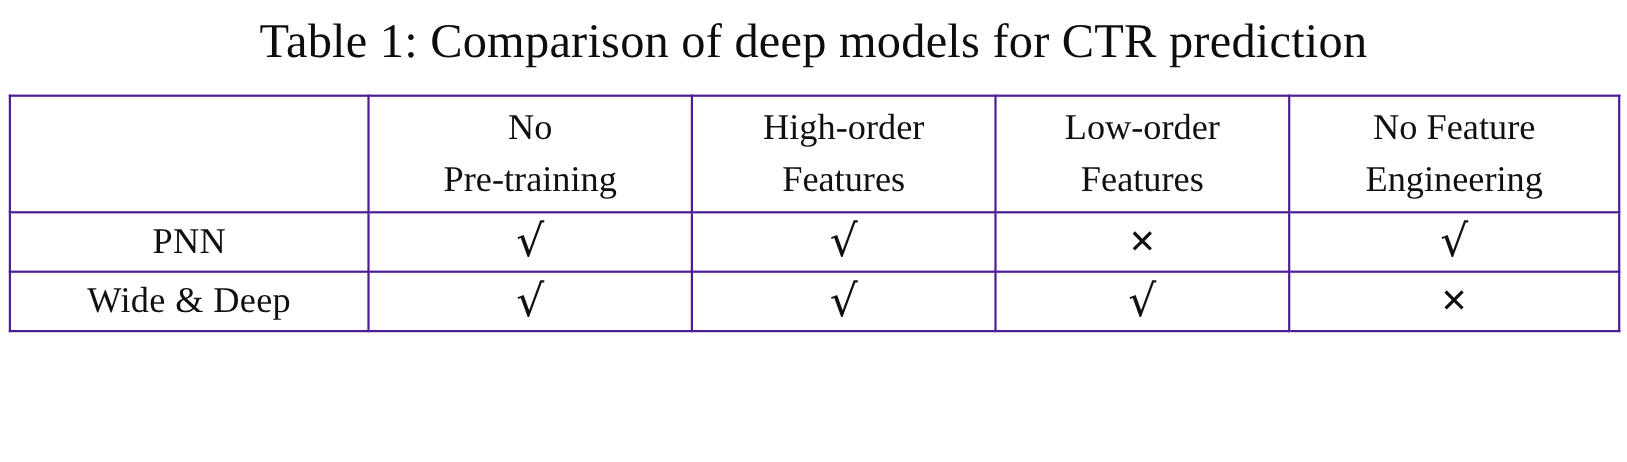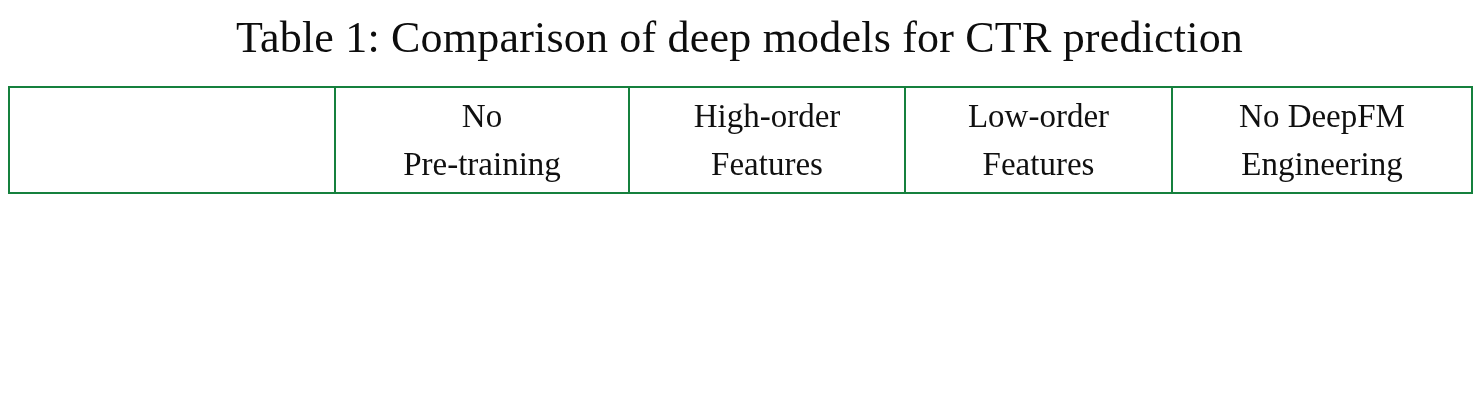--- a/index.html
+++ b/index.html
@@ -40,21 +40,21 @@
     top: 86px;
     width: 1455px;
   }
   table.cmp {
     border-collapse: collapse;
     table-layout: fixed;
     width: 1453px;
     background: #ffffff;
   }
   table.cmp td, table.cmp th {
-    border: 2px solid #15803d;
+    border: 2px solid #4c1d95;
     padding: 0;
     text-align: center;
     vertical-align: middle;
     font-weight: normal;
     color: #101010;
     background: #ffffff;
   }
   table.cmp thead th {
     height: 104px;
     font-size: 33px;
@@ -111,23 +111,37 @@
           </th>
           <th class="col-2">
             <span class="hdr-line">High-order</span>
             <span class="hdr-line">Features</span>
           </th>
           <th class="col-3">
             <span class="hdr-line">Low-order</span>
             <span class="hdr-line">Features</span>
           </th>
           <th class="col-4">
-            <span class="hdr-line">No DeepFM</span>
+            <span class="hdr-line">No Feature</span>
             <span class="hdr-line">Engineering</span>
           </th>
         </tr>
       </thead>
       <tbody id="table-body">
+          <tr>
+            <td class="rowlabel">PNN</td>
+            <td><span class="mark mark-check">√</span></td>
+            <td><span class="mark mark-check">√</span></td>
+            <td><span class="mark mark-cross">✕</span></td>
+            <td><span class="mark mark-check">√</span></td>
+          </tr>
+          <tr>
+            <td class="rowlabel">Wide &amp; Deep</td>
+            <td><span class="mark mark-check">√</span></td>
+            <td><span class="mark mark-check">√</span></td>
+            <td><span class="mark mark-check">√</span></td>
+            <td><span class="mark mark-cross">✕</span></td>
+          </tr>
         </tbody>
     </table>
   </div>
 
 </div>
 
 </body></html>

